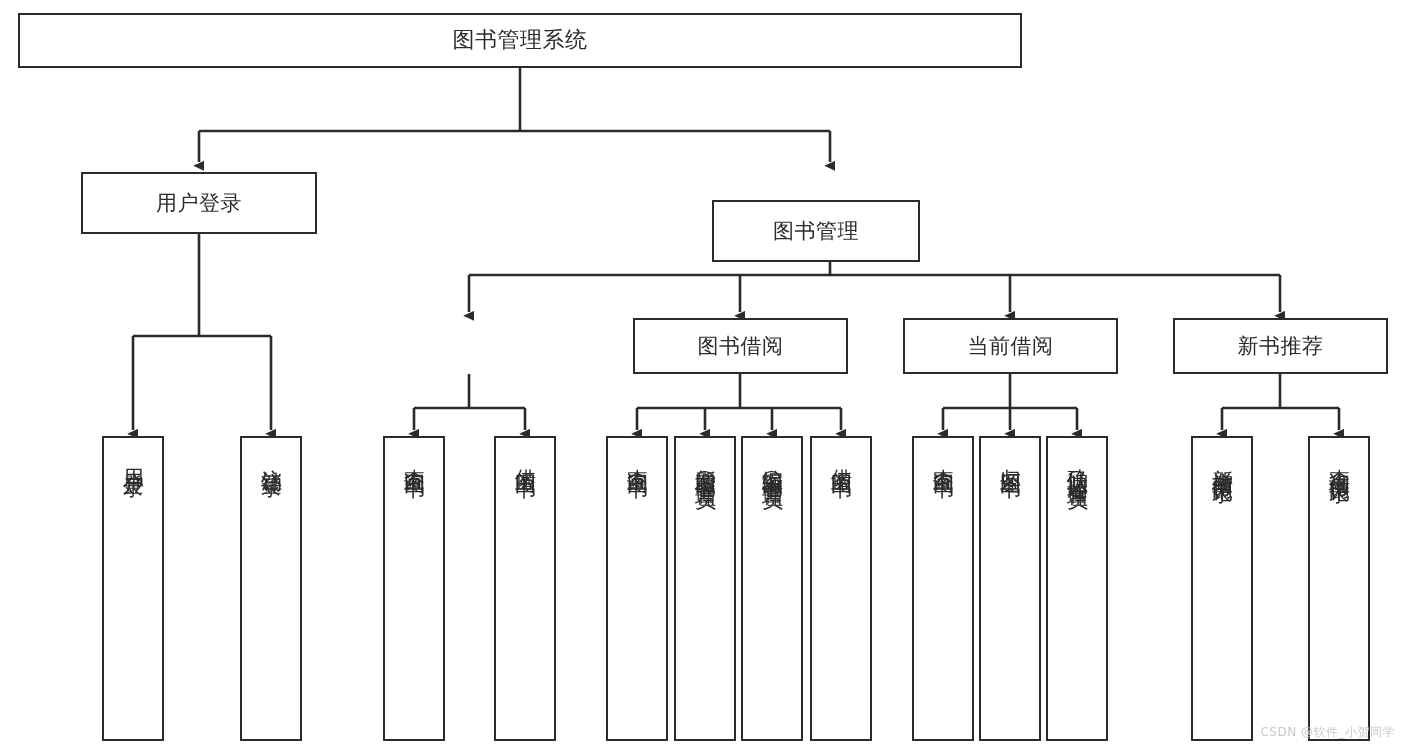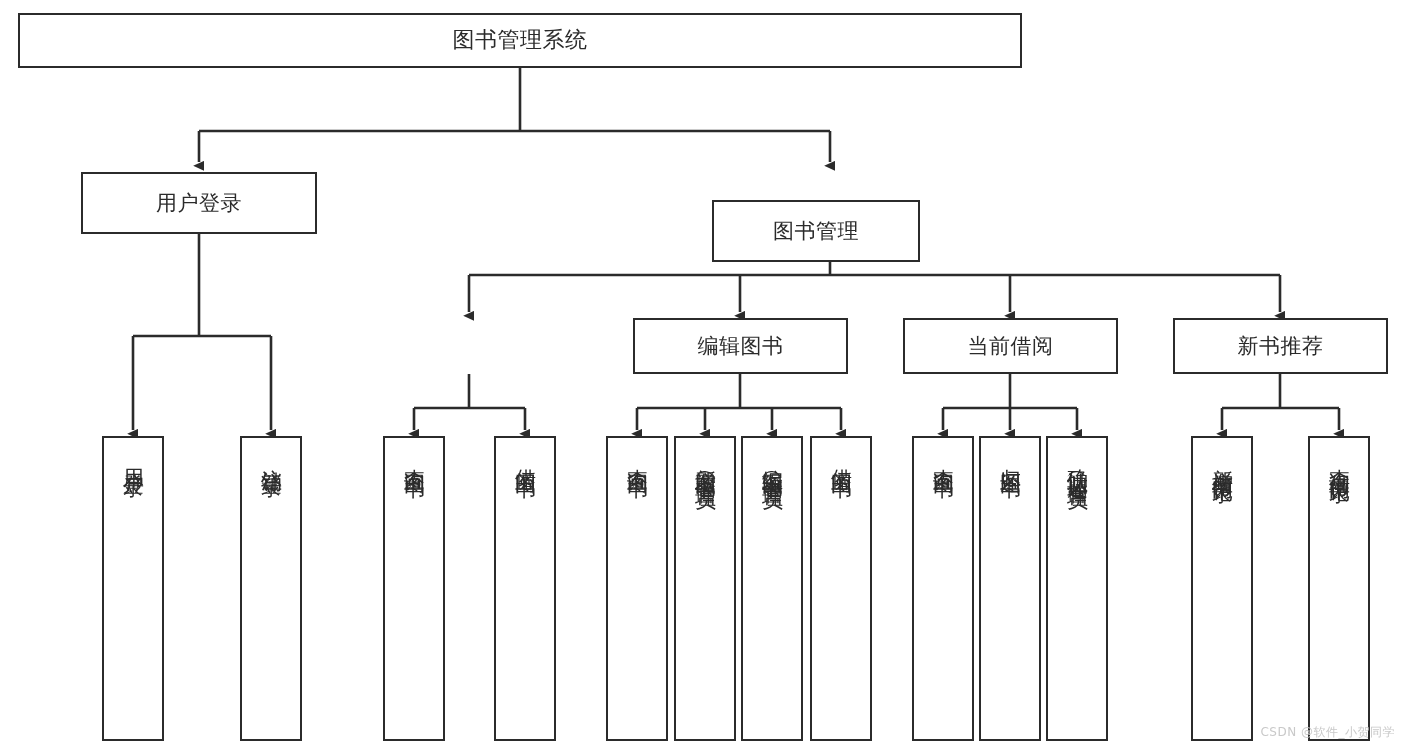--- a/index.html
+++ b/index.html
@@ -143,21 +143,21 @@
   <div class="node horiz" style="left:81px; top:172px; width:236px; height:62px;">
     <span class="lbl">用户登录</span>
   </div>
 
   <div class="node horiz" style="left:712px; top:172px; width:208px; height:62px;margin-top:28px;">
     <span class="lbl">图书管理</span>
   </div>
 
 
   <div class="node horiz" style="left:633px; top:318px; width:215px; height:56px;">
-    <span class="lbl">编辑图书</span>
+    <span class="lbl">图书借阅</span>
   </div>
 
   <div class="node horiz" style="left:903px; top:318px; width:215px; height:56px;">
     <span class="lbl">当前借阅</span>
   </div>
 
   <div class="node horiz" style="left:1173px; top:318px; width:215px; height:56px;">
     <span class="lbl">新书推荐</span>
   </div>
 

